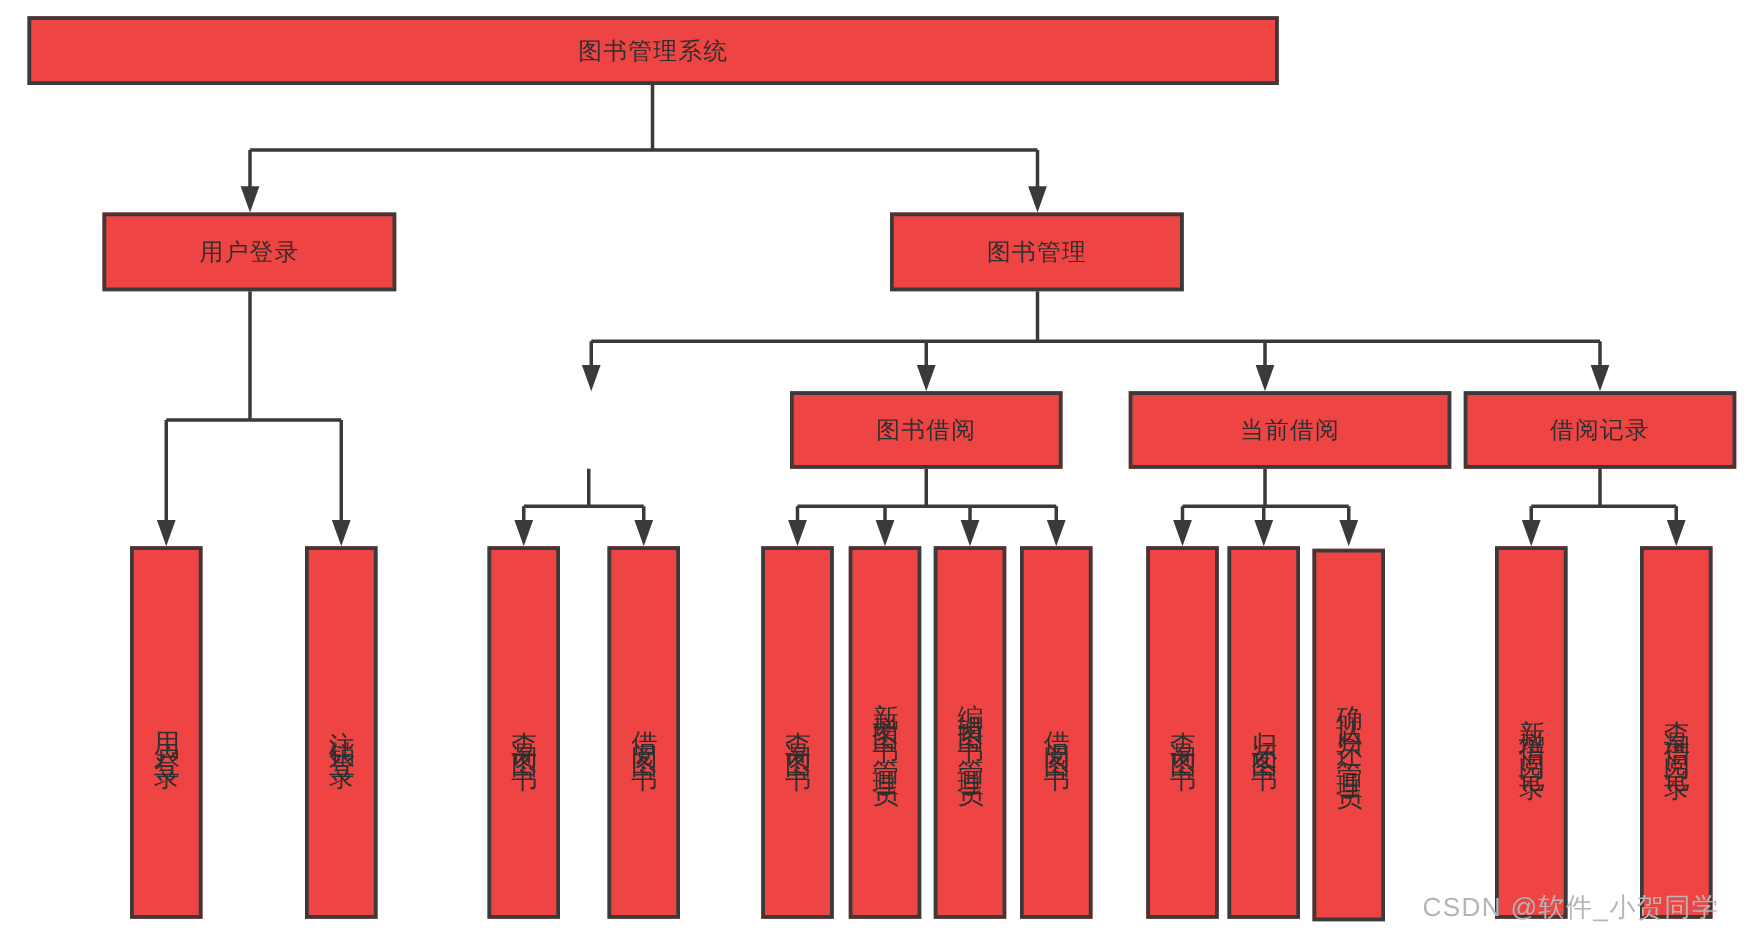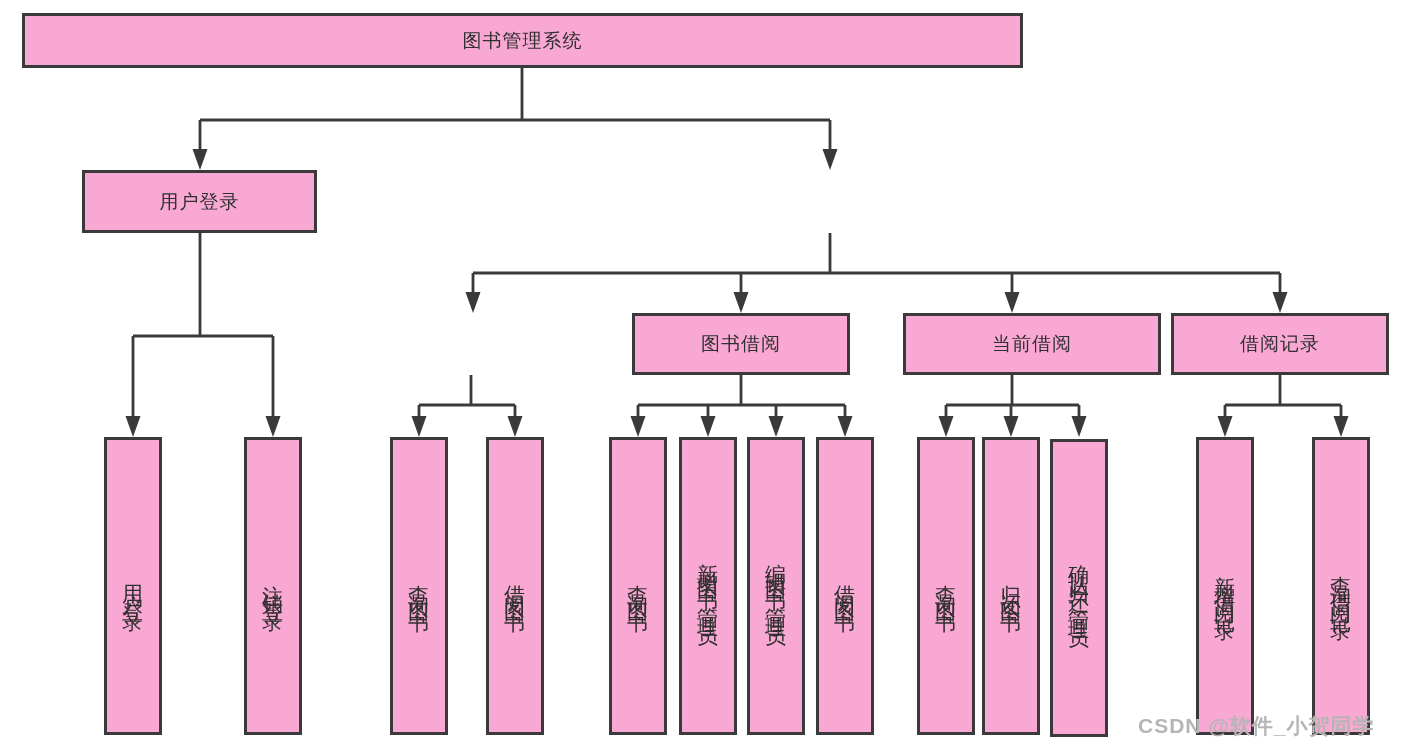--- a/index.html
+++ b/index.html
@@ -3,32 +3,32 @@
 <meta charset="utf-8">
 <style>
   html,body{margin:0;padding:0;}
   body{
     width:1405px;height:747px;position:relative;background:#ffffff;
     font-family:"Liberation Sans","DejaVu Sans",sans-serif;overflow:hidden;
   }
   #canvas{position:absolute;left:0;top:0;width:1405px;height:747px;}
   svg.connectors{position:absolute;left:0;top:0;z-index:1;}
   .box{
-    position:absolute;z-index:2;background:#f9a8d4;border:3px solid #3a3a3a;
+    position:absolute;z-index:2;background:#ef4444;border:3px solid #3a3a3a;
     display:flex;align-items:center;justify-content:center;box-sizing:border-box;
     color:#2f2f2f;
   }
   .box .lbl{font-size:19px;letter-spacing:1px;white-space:nowrap;}
   .box.vert .lbl{
     writing-mode:vertical-rl;text-orientation:mixed;
     font-size:21px;letter-spacing:9px;line-height:1;white-space:normal;
   }
   #watermark{
     position:absolute;z-index:3;left:1138px;top:712px;
-    font-size:21px;color:#b5b5b5;letter-spacing:1px;white-space:nowrap;font-weight:bold;
+    font-size:21px;color:#b5b5b5;letter-spacing:1px;white-space:nowrap;
   }
 </style>
 </head>
 <body>
 
 <div id="canvas">
 
   <svg class="connectors" width="1405" height="747" viewBox="0 0 1405 747">
     <g stroke="#3a3a3a" stroke-width="2.8" fill="none">
 
@@ -68,20 +68,23 @@
       <polygon points="1333.5,416 1348.5,416 1341,437"></polygon>
     </g>
   </svg>
 
   <div class="box" style="left:22px;top:13px;width:1001px;height:55px">
     <span class="lbl">图书管理系统</span>
   </div>
 
   <div class="box" style="left:82px;top:170px;width:235px;height:63px">
     <span class="lbl">用户登录</span>
+  </div>
+  <div class="box" style="left:712px;top:170px;width:235px;height:63px">
+    <span class="lbl">图书管理</span>
   </div>
 
   <div class="box" style="left:632px;top:313px;width:218px;height:62px">
     <span class="lbl">图书借阅</span>
   </div>
   <div class="box" style="left:903px;top:313px;width:258px;height:62px">
     <span class="lbl">当前借阅</span>
   </div>
   <div class="box" style="left:1171px;top:313px;width:218px;height:62px">
     <span class="lbl">借阅记录</span>

